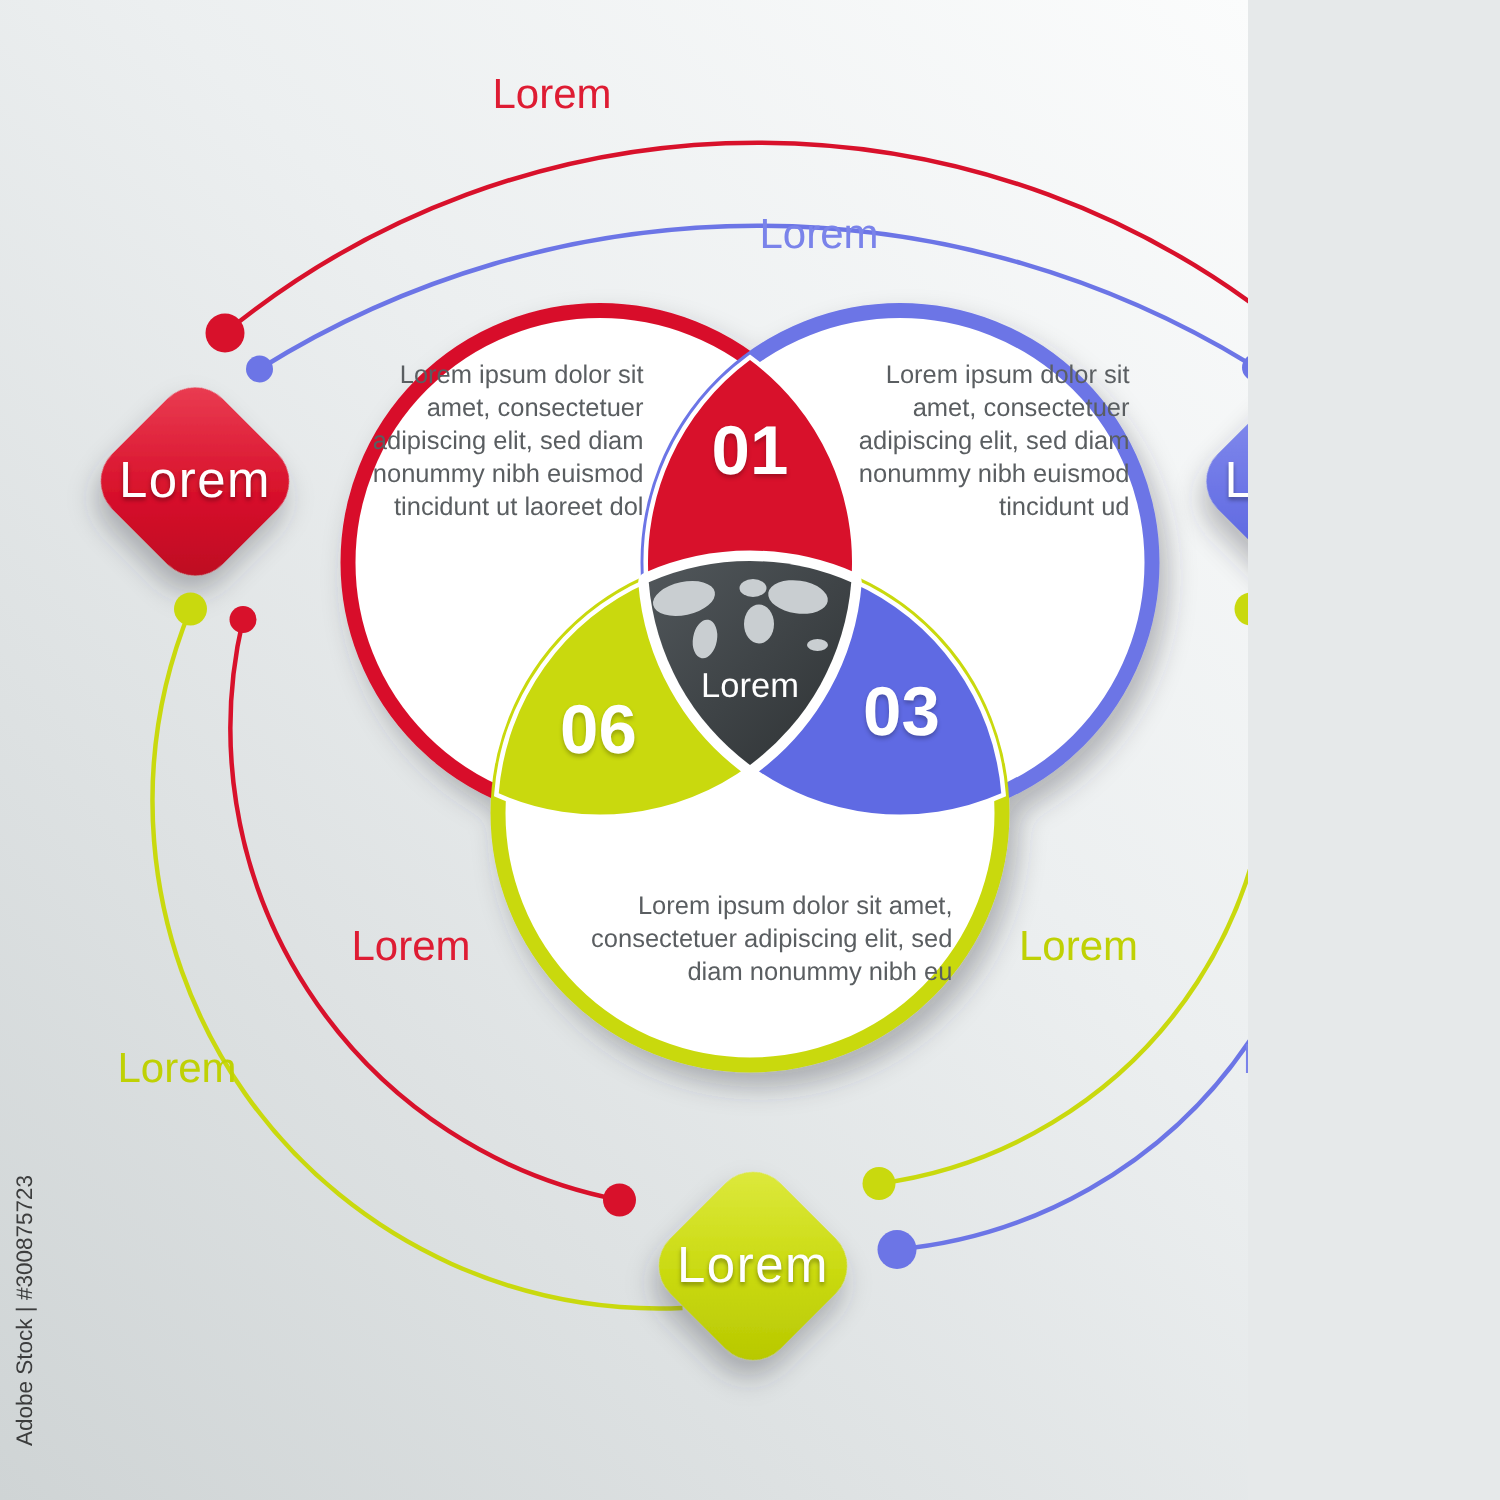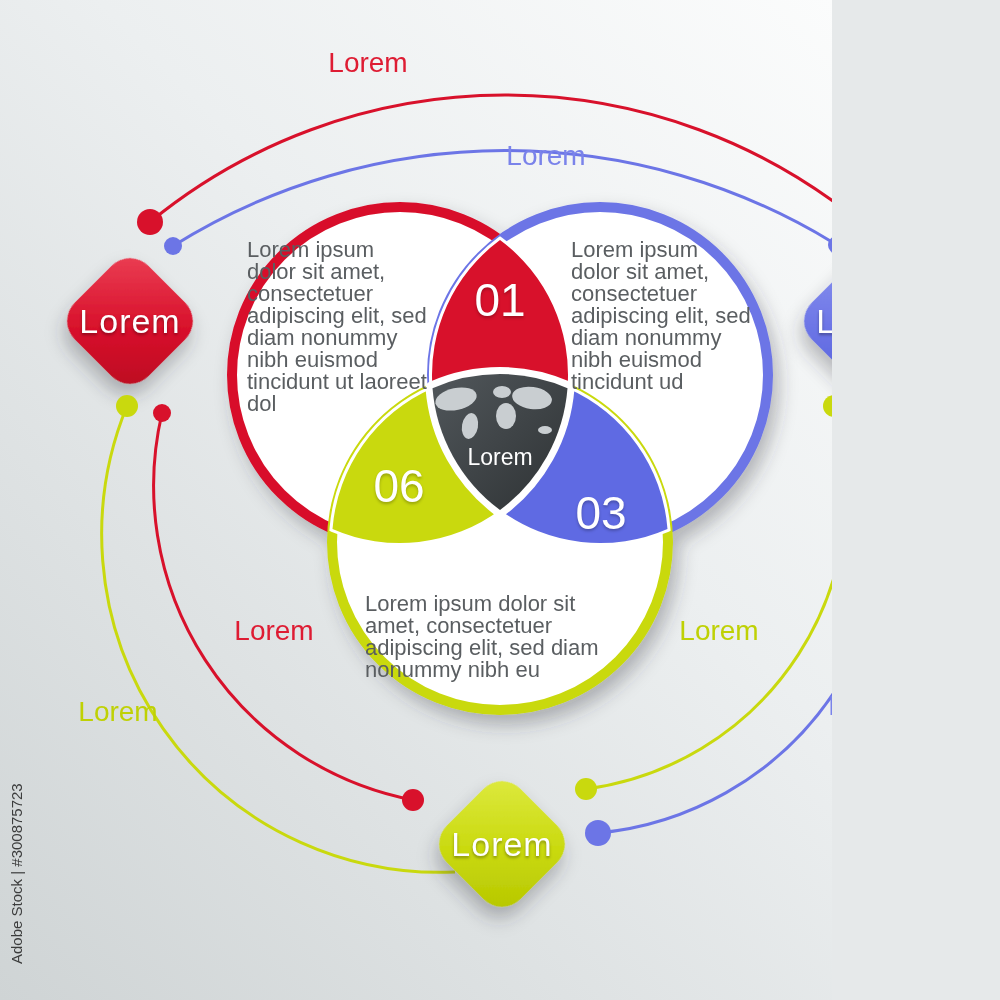--- a/index.html
+++ b/index.html
@@ -17,30 +17,30 @@
   .lbl-red{ color:#de1c33; }
   .lbl-blue{ color:#7a83ea; }
   .lbl-yellow{ color:#bfd104; }
   .node-label{
     position:absolute; transform:translate(-50%,-50%);
     font-size:34px; color:#ffffff; letter-spacing:1px;
     text-shadow:0 2px 3px rgba(0,0,0,.35); white-space:nowrap;
   }
   .step-number{
     position:absolute; transform:translate(-50%,-50%);
-    font-size:46px; font-weight:400; color:#ffffff;
+    font-size:46px; font-weight:700; color:#ffffff;
     text-shadow:0 2px 3px rgba(0,0,0,.25); white-space:nowrap;
   }
   .center-label{
     position:absolute; transform:translate(-50%,-50%);
     font-size:23px; color:#ffffff; white-space:nowrap;
   }
   .circle-text{
-    position:absolute; font-size:22px; line-height:22px;
-    color:#5a5e61; text-align:left;
+    position:absolute; font-size:17px; line-height:22px;
+    color:#5a5e61; text-align:right;
   }
   .watermark{
     position:absolute; left:8px; top:964px;
     transform:rotate(-90deg); transform-origin:0 0;
     font-size:15px; color:#222222; opacity:.85; white-space:nowrap;
   }
 </style>
 </head>
 <body>
 
@@ -139,21 +139,21 @@
   <div class="lorem-label lbl-yellow" style="left:118px;top:712px">Lorem</div>
   <div class="lorem-label lbl-yellow" style="left:719px;top:631px">Lorem</div>
   <div class="lorem-label lbl-blue" style="left:868px;top:706px">Lorem</div>
 
   <div class="node-label" style="left:130px;top:321px">Lorem</div>
   <div class="node-label" style="left:867px;top:321px">Lorem</div>
   <div class="node-label" style="left:502px;top:844px">Lorem</div>
 
   <div class="step-number" style="left:500px;top:300px">01</div>
   <div class="step-number" style="left:399px;top:486px">06</div>
-  <div class="step-number" style="left:601px;top:513px">03</div>
+  <div class="step-number" style="left:601px;top:474px">03</div>
 
   <div class="center-label" style="left:500px;top:457px">Lorem</div>
 
   <div class="circle-text" style="left:247px;top:239px;width:182px">Lorem ipsum dolor sit amet, consectetuer adipiscing elit, sed diam nonummy nibh euismod tincidunt ut laoreet dol</div>
   <div class="circle-text" style="left:571px;top:239px;width:182px">Lorem ipsum dolor sit amet, consectetuer adipiscing elit, sed diam nonummy nibh euismod tincidunt ud</div>
   <div class="circle-text" style="left:365px;top:593px;width:270px">Lorem ipsum dolor sit amet, consectetuer adipiscing elit, sed diam nonummy nibh eu</div>
 
   <div class="watermark">Adobe Stock | #300875723</div>
 
 </div>

